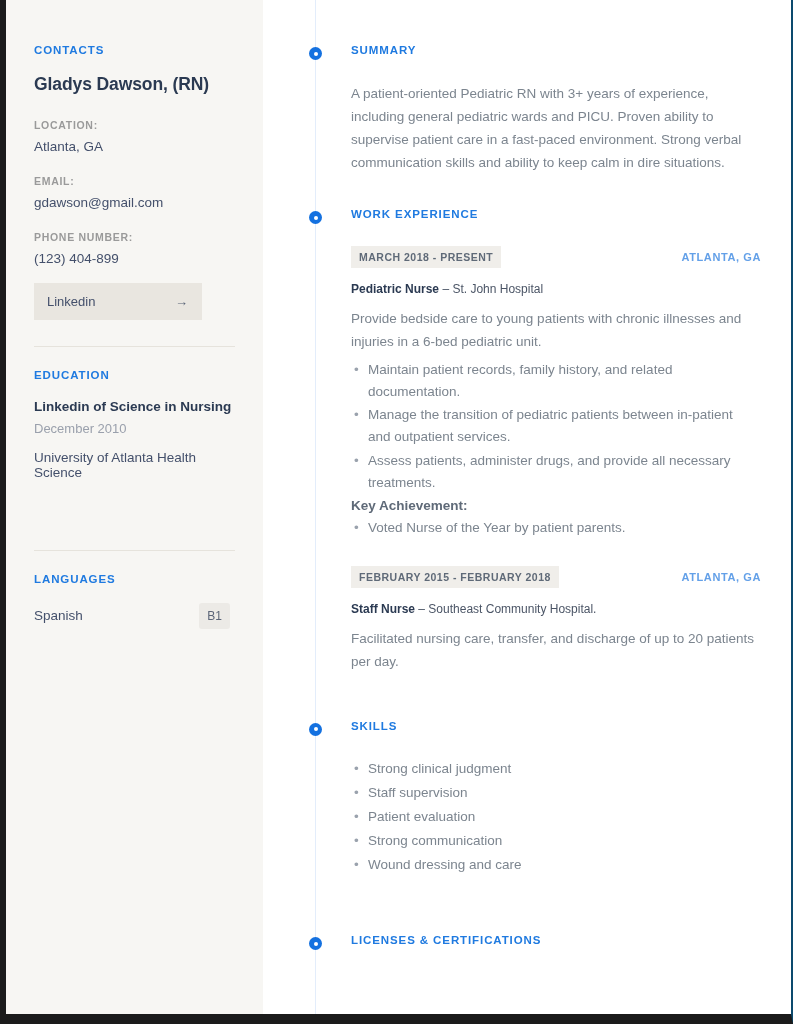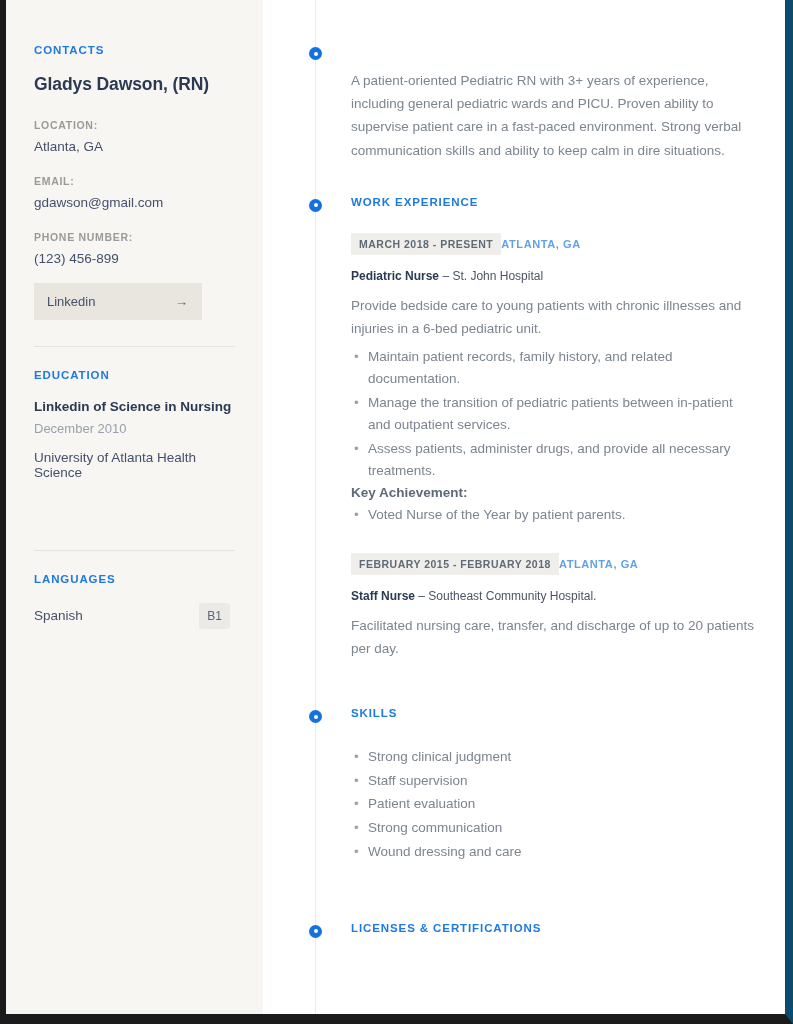--- a/index.html
+++ b/index.html
@@ -8,21 +8,21 @@
     background: #1b1b1b;
     font-family: "Liberation Sans", sans-serif;
   }
   .page {
     position: relative;
     width: 793px;
     height: 1024px;
     background: #ffffff;
     overflow: hidden;
     border-left: 6px solid #1b1b1b;
-    border-right: 8px solid #0c4a6e;
+    border-right: 2px solid #0c4a6e;
     border-bottom: 10px solid #1b1b1b;
   }
   .inner {
     position: relative;
     display: flex;
     width: 781px;
     height: 1014px;
     background: #ffffff;
   }
 
@@ -164,20 +164,21 @@
     color: #7c858f;
     line-height: 1.72;
     margin: 0;
     max-width: 408px;
   }
   .job { margin-bottom: 0; }
   .job + .job { margin-top: 26px; }
   .job-top {
     display: flex;
     align-items: center;
+    justify-content: space-between;
     max-width: 410px;
   }
   .date-badge {
     display: inline-block;
     background: #f0eeea;
     color: #5f6a78;
     font-size: 10.5px;
     font-weight: bold;
     letter-spacing: 0.5px;
     text-transform: uppercase;
@@ -245,21 +246,21 @@
       <h2 class="side-head">CONTACTS</h2>
       <h1 class="full-name">Gladys Dawson, (RN)</h1>
 
       <p class="field-label">LOCATION:</p>
       <p class="field-value">Atlanta, GA</p>
 
       <p class="field-label">EMAIL:</p>
       <p class="field-value">gdawson@gmail.com</p>
 
       <p class="field-label">PHONE NUMBER:</p>
-      <p class="field-value tight">(123) 456-899</p>
+      <p class="field-value tight">(123) 404-899</p>
 
       <div class="link-btn">
         <span>Linkedin</span>
         <span class="arr">→</span>
       </div>
 
       <div class="divider"></div>
 
       <h2 class="side-head">EDUCATION</h2>
       <p class="edu-degree">Linkedin of Science in Nursing</p>
@@ -277,20 +278,21 @@
 
     </aside>
 
     <main class="main">
       <div class="tl-line"></div>
 
       <div class="sections">
 
         <section class="section">
           <span class="marker"></span>
+          <h2 class="sec-head">SUMMARY</h2>
           <div class="sec-body">
             <p class="summary-text">A patient-oriented Pediatric RN with 3+ years of experience, including general pediatric wards and PICU. Proven ability to supervise patient care in a fast-paced environment. Strong verbal communication skills and ability to keep calm in dire situations.</p>
           </div>
         </section>
 
         <div class="sec-gap-sm"></div>
 
         <section class="section">
           <span class="marker"></span>
           <h2 class="sec-head">WORK EXPERIENCE</h2>

